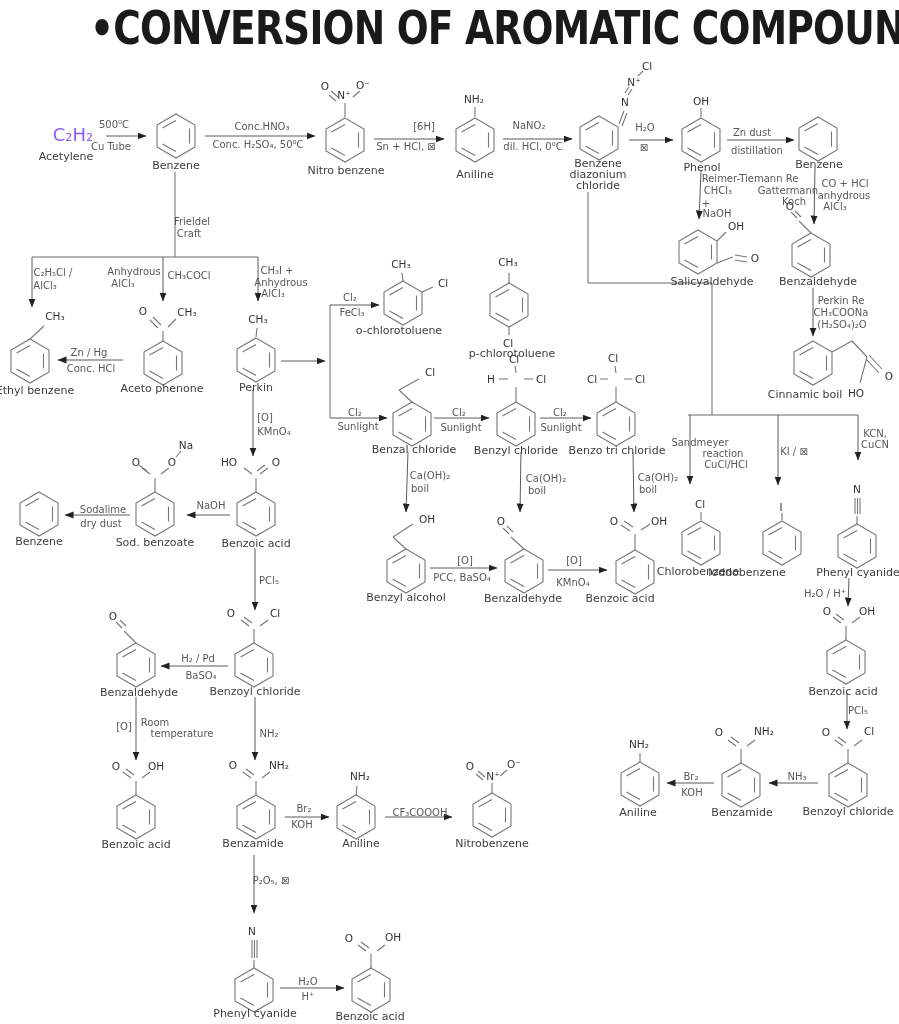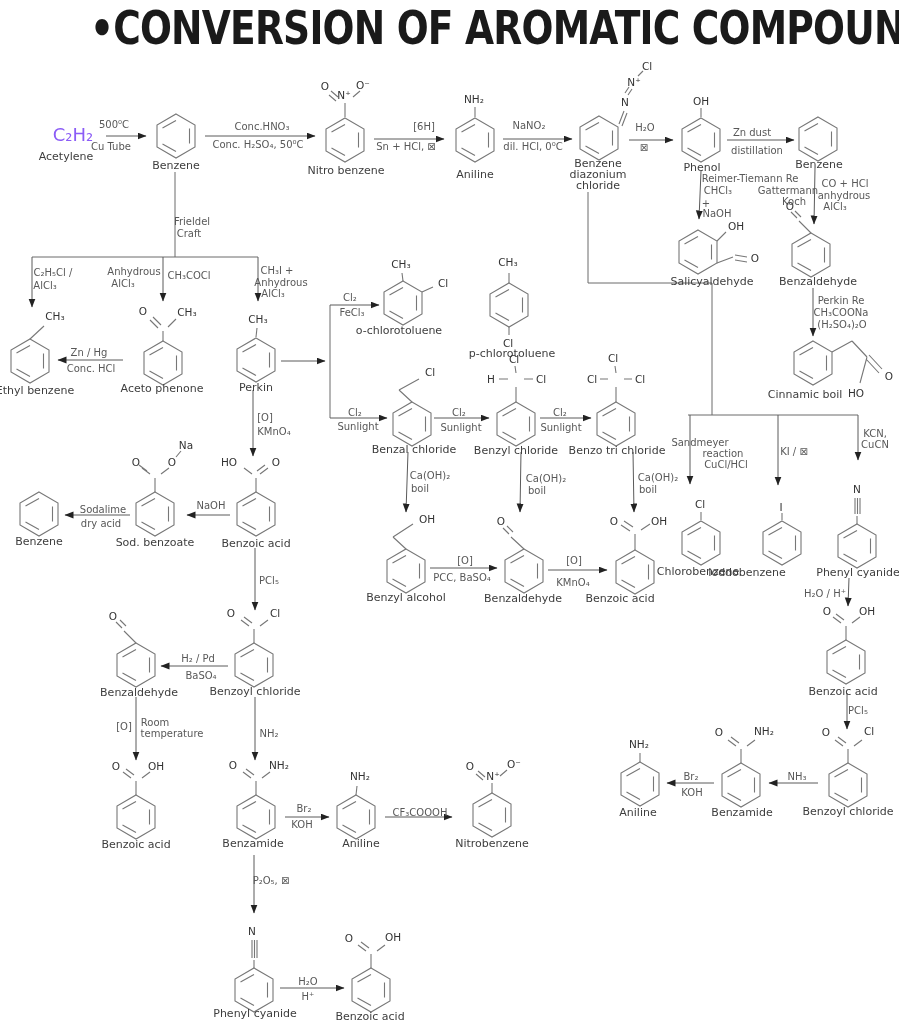--- a/index.html
+++ b/index.html
@@ -389,27 +389,27 @@
   <span class="t r" style="left:658px;top:477px">Ca(OH)₂</span>
   <span class="t r" style="left:648px;top:489px">boil</span>
   <span class="t r" style="left:465px;top:560px">[O]</span>
   <span class="t r" style="left:462px;top:577px">PCC, BaSO₄</span>
   <span class="t r" style="left:574px;top:560px">[O]</span>
   <span class="t r" style="left:573px;top:582px">KMnO₄</span>
   <span class="t r" style="left:265px;top:417px">[O]</span>
   <span class="t r" style="left:274px;top:431px">KMnO₄</span>
   <span class="t r" style="left:211px;top:505px">NaOH</span>
   <span class="t r" style="left:103px;top:509px">Sodalime</span>
-  <span class="t r" style="left:101px;top:523px">dry acid</span>
+  <span class="t r" style="left:101px;top:523px">dry dust</span>
   <span class="t r" style="left:269px;top:580px">PCl₅</span>
   <span class="t r" style="left:198px;top:658px">H₂ / Pd</span>
   <span class="t r" style="left:201px;top:675px">BaSO₄</span>
   <span class="t r" style="left:124px;top:726px">[O]</span>
   <span class="t r" style="left:155px;top:722px">Room</span>
-  <span class="t r" style="left:172px;top:733px">temperature</span>
+  <span class="t r" style="left:182px;top:733px">temperature</span>
   <span class="t r" style="left:269px;top:733px">NH₂</span>
   <span class="t r" style="left:304px;top:808px">Br₂</span>
   <span class="t r" style="left:302px;top:824px">KOH</span>
   <span class="t r" style="left:420px;top:812px">CF₃COOOH</span>
   <span class="t r" style="left:271px;top:880px">P₂O₅, ⊠</span>
   <span class="t r" style="left:308px;top:981px">H₂O</span>
   <span class="t r" style="left:308px;top:996px">H⁺</span>
   <span class="t r" style="left:700px;top:442px">Sandmeyer</span>
   <span class="t r" style="left:723px;top:453px">reaction</span>
   <span class="t r" style="left:726px;top:464px">CuCl/HCl</span>

